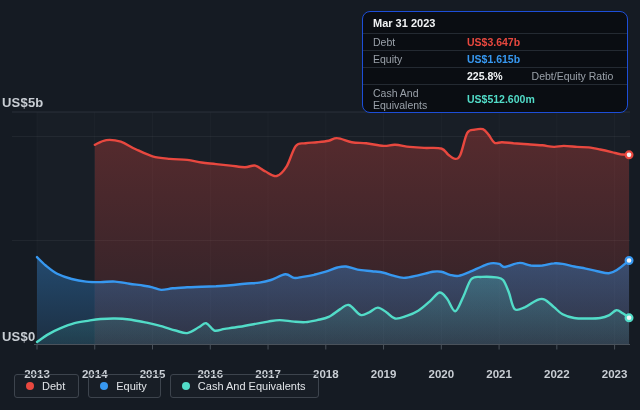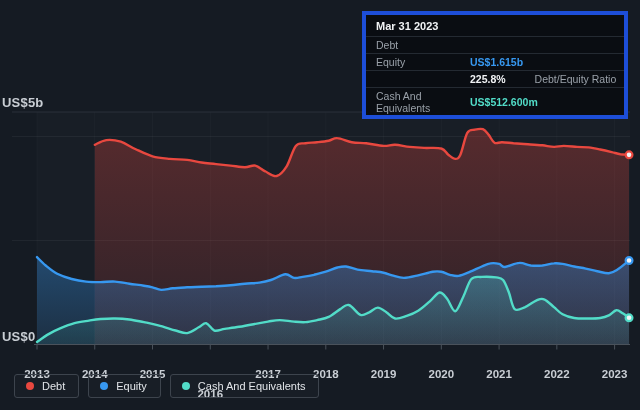--- a/index.html
+++ b/index.html
@@ -19,21 +19,21 @@
   .ylab.bottom{top:329px;}
   
   #xlabels{position:absolute;left:0;top:18px;width:640px;height:410px;pointer-events:none;}
   .xlab{
     position:absolute;top:350px;width:48px;margin-left:-24px;text-align:center;
     font-size:11.5px;font-weight:700;color:#c9ced4;
   }
   
   .tooltip{
     position:absolute;left:362px;top:11px;width:266px;box-sizing:border-box;
-    background:#0a0d12;border:4px solid #1d4ed8;border-radius:0;
+    background:#0a0d12;border:1px solid #1d4ed8;border-radius:8px;
     font-size:10.5px;color:#9aa1a9;
   }
   .tt-title{
     padding:5px 10px 4px;font-size:11px;font-weight:700;color:#f1f3f5;
   }
   .tt-row{
     display:flex;align-items:center;border-top:1px solid #242a32;
     padding:1.5px 10px;min-height:13px;
   }
   .tt-label{flex:0 0 94px;}
@@ -107,34 +107,35 @@
       <circle cx="629.04" cy="317.824" r="3.4" fill="#f2f4f6" stroke="#52dcc8" stroke-width="2.2"></circle>
     </svg>
 
   <span class="ylab top">US$5b</span>
   <span class="ylab bottom">US$0</span>
 
   <div id="xlabels">
       <span class="xlab" style="left: 37px;">2013</span>
       <span class="xlab" style="left: 94.76px;">2014</span>
       <span class="xlab" style="left: 152.52px;">2015</span>
-      <span class="xlab" style="left: 210.28px; margin-top: 20px;">2016</span>
+      <span class="xlab" style="left: 210.28px;">2016</span>
       <span class="xlab" style="left: 268.04px;">2017</span>
       <span class="xlab" style="left: 325.8px;">2018</span>
       <span class="xlab" style="left: 383.56px;">2019</span>
       <span class="xlab" style="left: 441.32px;">2020</span>
       <span class="xlab" style="left: 499.08px;">2021</span>
       <span class="xlab" style="left: 556.84px;">2022</span>
       <span class="xlab" style="left: 614.6px;">2023</span>
     </div>
 
   <div class="tooltip">
     <div class="tt-title">Mar 31 2023</div>
     <div class="tt-row">
       <span class="tt-label">Debt</span>
+      <span class="tt-value" style="color: rgb(232, 72, 63);">US$3.647b</span>
     </div>
     <div class="tt-row">
       <span class="tt-label">Equity</span>
       <span class="tt-value" style="color: rgb(55, 152, 240);">US$1.615b</span>
     </div>
     <div class="tt-row">
       <span class="tt-label"></span>
       <span class="tt-value"><b>225.8%</b>&nbsp;<span class="rest">Debt/Equity Ratio</span></span>
     </div>
     <div class="tt-row">

